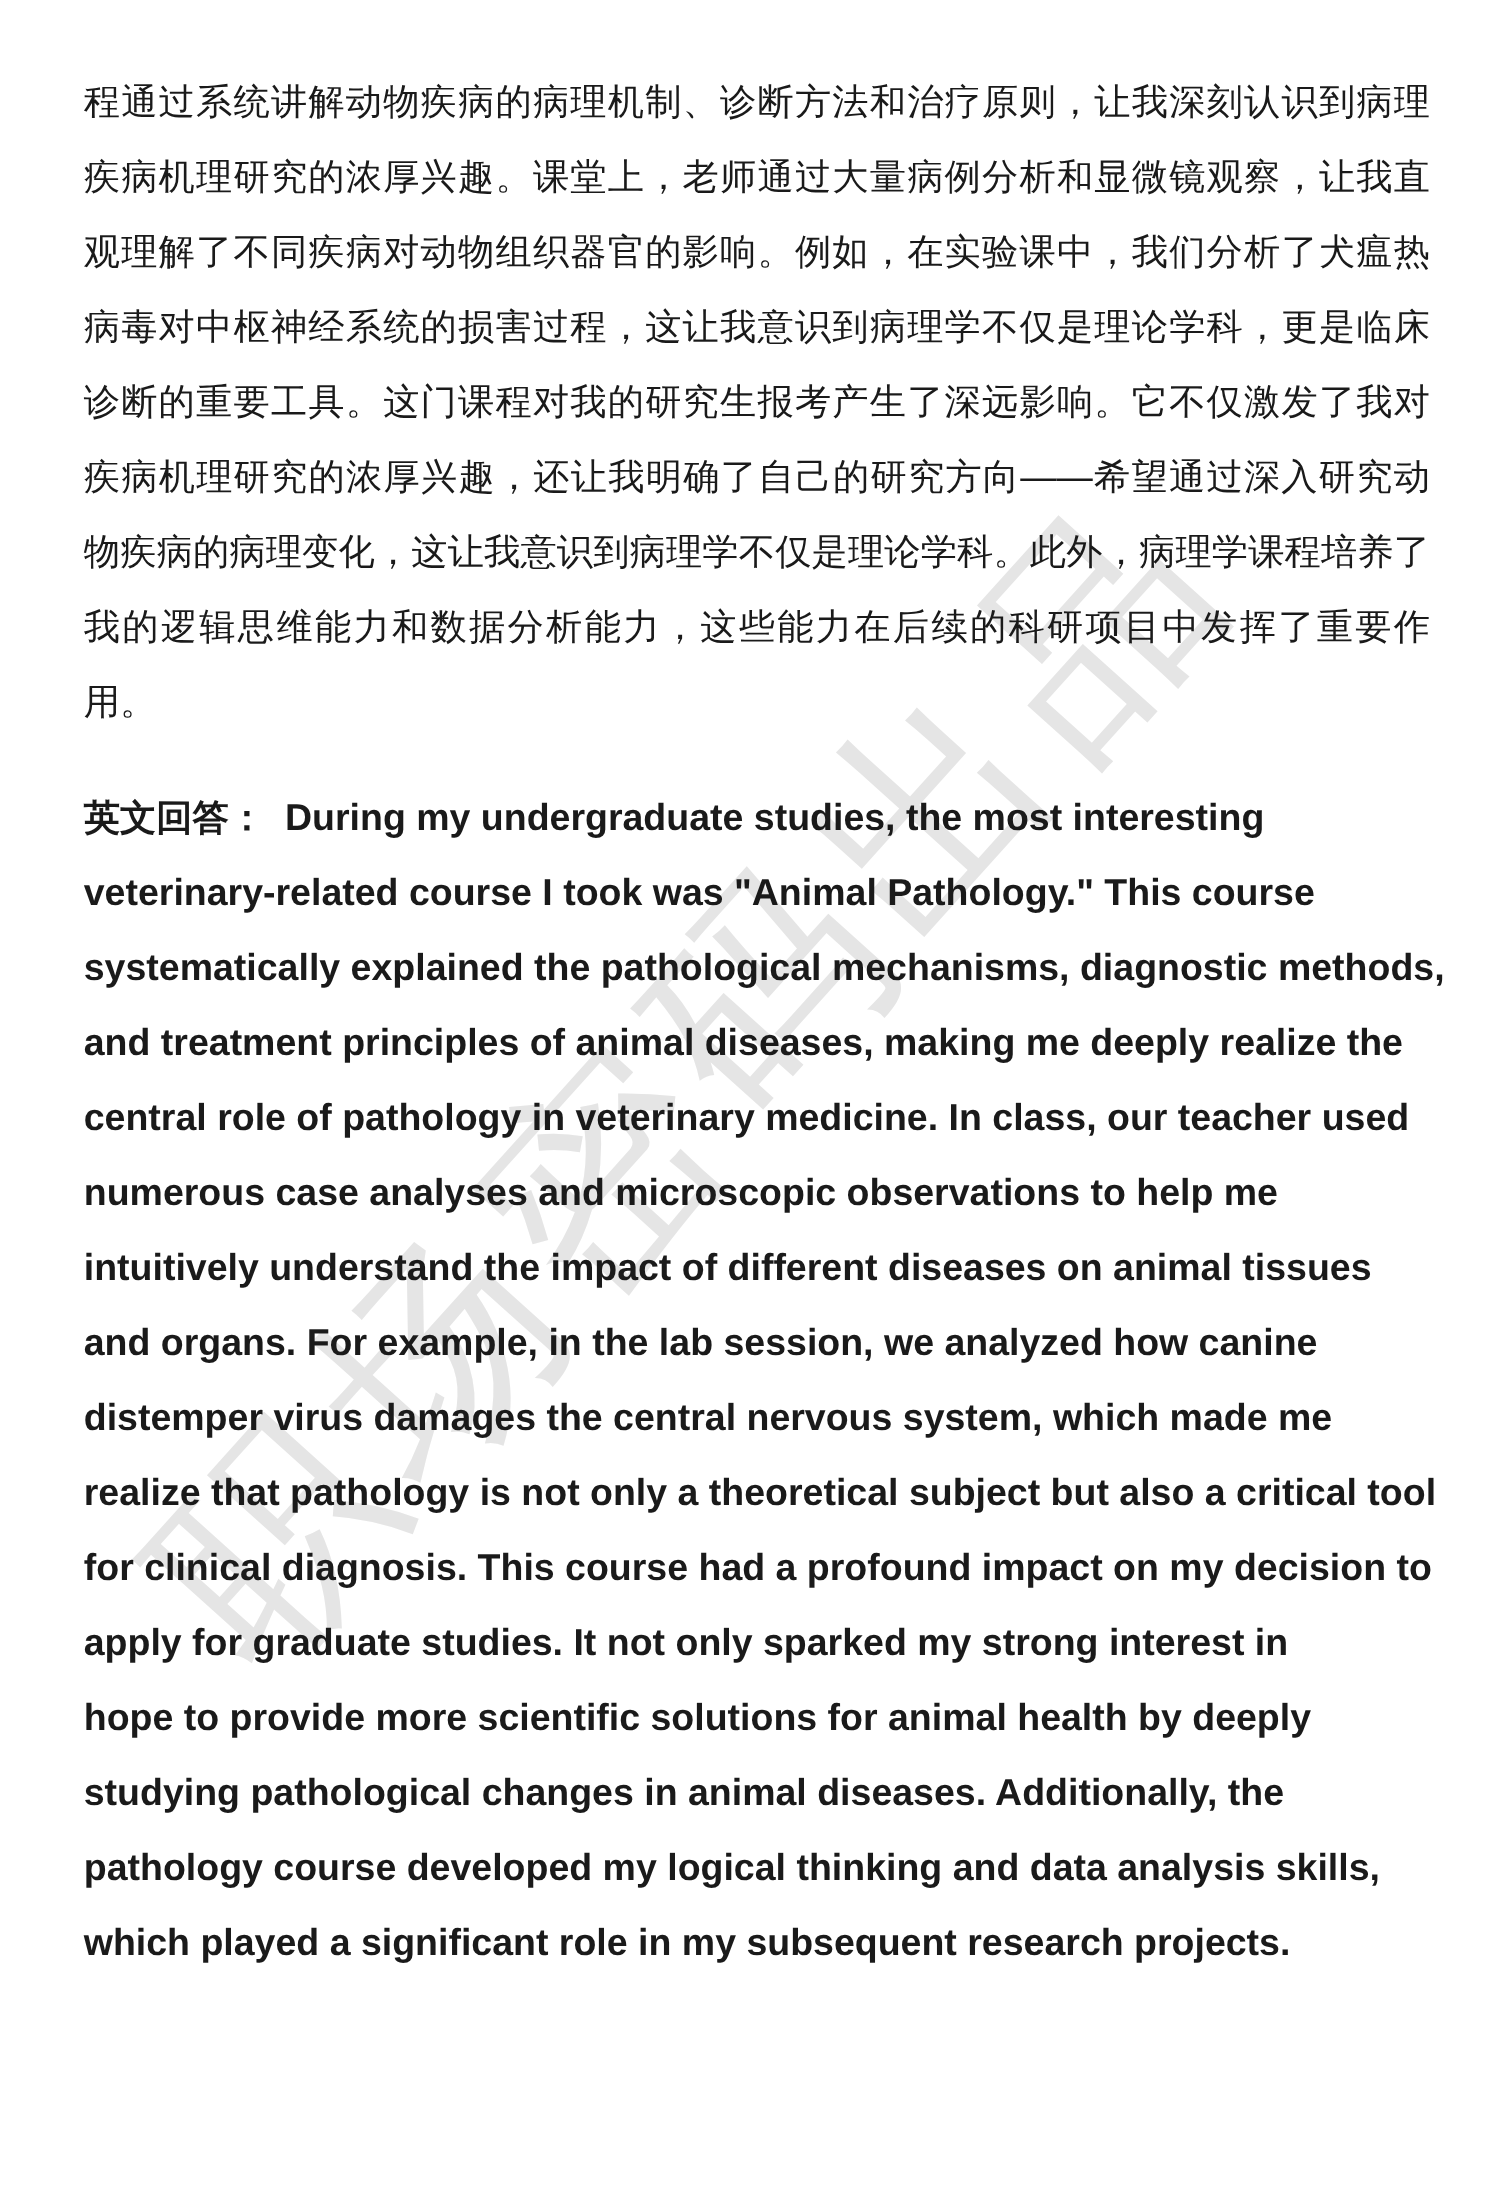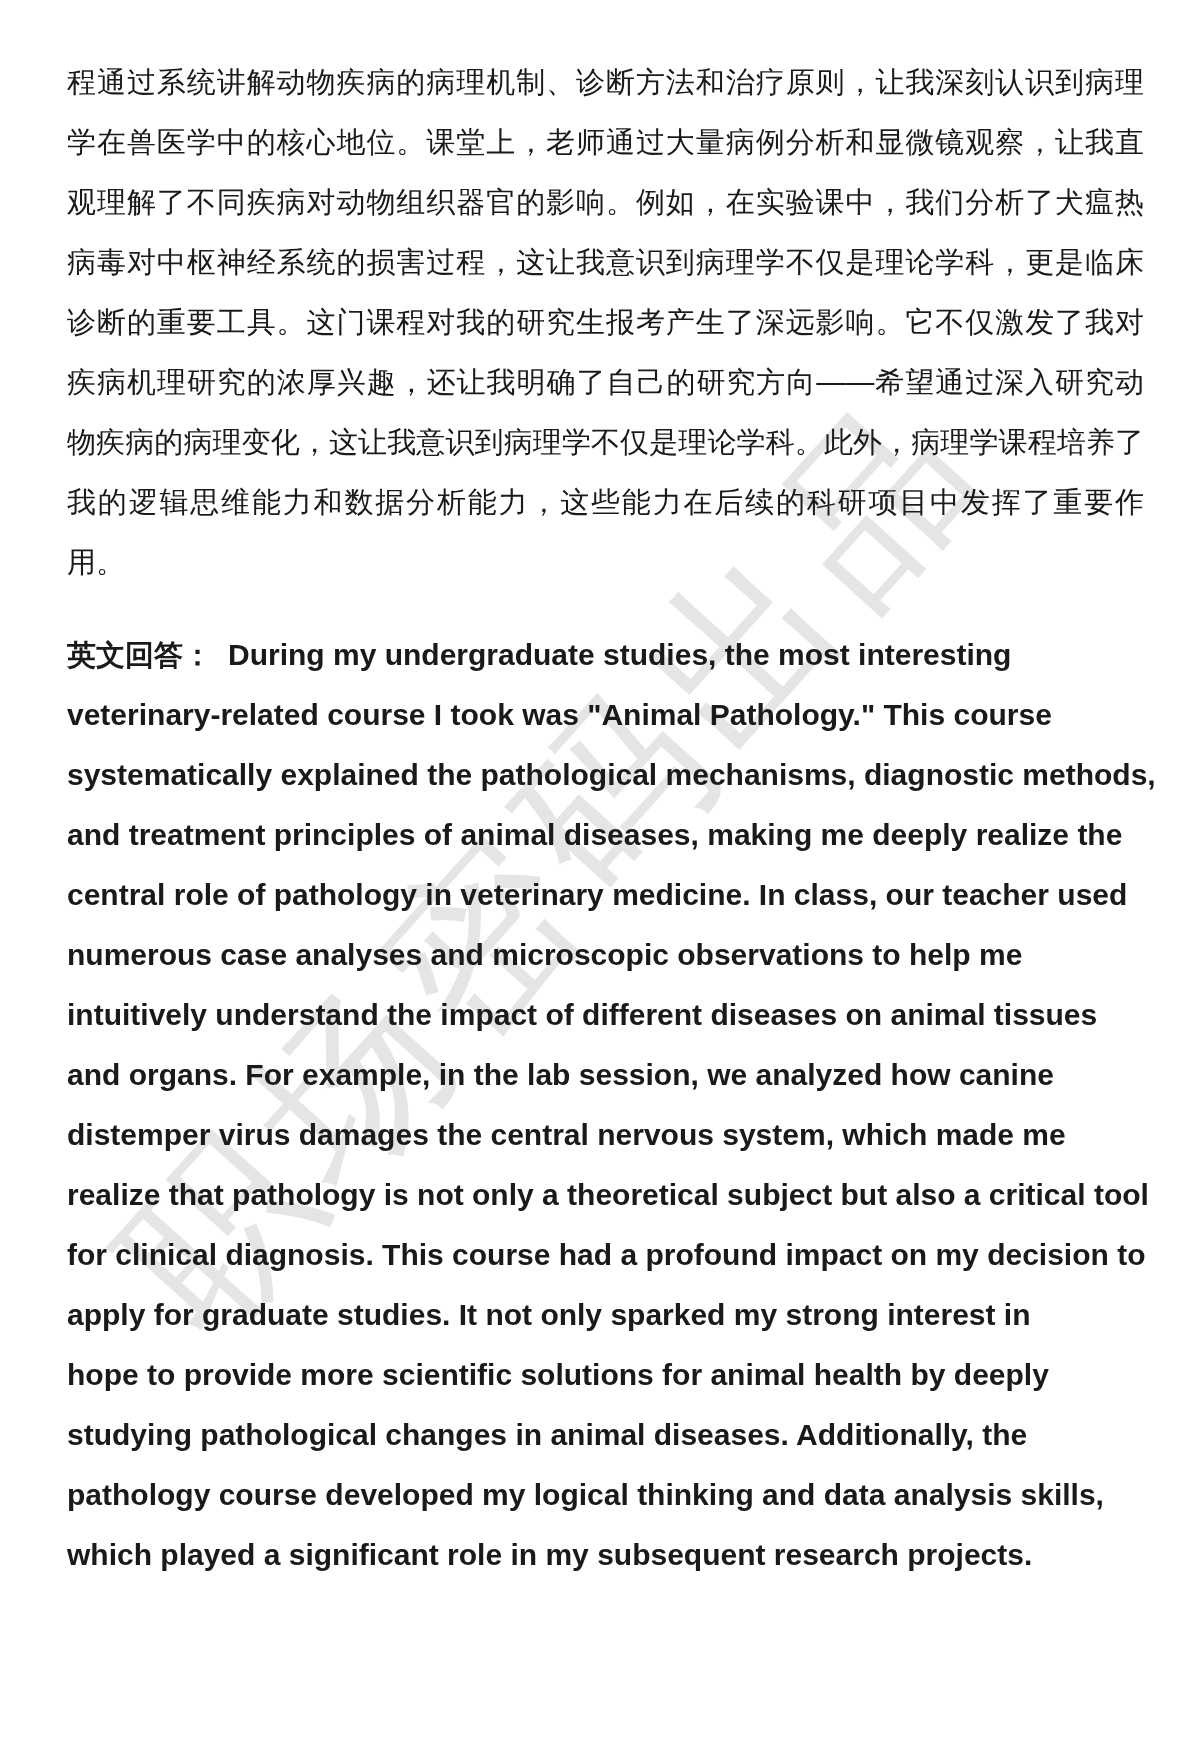--- a/index.html
+++ b/index.html
@@ -62,21 +62,21 @@
 <body>
 
 <div>
 
   <div class="watermark">职场密码出品</div>
 
   <div class="content">
 
     <div class="para-cn">
         <div class="cn-line">程通过系统讲解动物疾病的病理机制、诊断方法和治疗原则，让我深刻认识到病理</div>
-        <div class="cn-line">学在兽医学中的核心地位。课堂上，老师通过大量病例分析和显微镜观察，让我直</div>
+        <div class="cn-line">疾病机理研究的浓厚兴趣。课堂上，老师通过大量病例分析和显微镜观察，让我直</div>
         <div class="cn-line">观理解了不同疾病对动物组织器官的影响。例如，在实验课中，我们分析了犬瘟热</div>
         <div class="cn-line">病毒对中枢神经系统的损害过程，这让我意识到病理学不仅是理论学科，更是临床</div>
         <div class="cn-line">诊断的重要工具。这门课程对我的研究生报考产生了深远影响。它不仅激发了我对</div>
         <div class="cn-line">疾病机理研究的浓厚兴趣，还让我明确了自己的研究方向——希望通过深入研究动</div>
         <div class="cn-line">物疾病的病理变化，这让我意识到病理学不仅是理论学科。此外，病理学课程培养了</div>
         <div class="cn-line">我的逻辑思维能力和数据分析能力，这些能力在后续的科研项目中发挥了重要作</div>
         <div class="cn-line">用。</div>
       </div>
 
     <div class="para-en">

